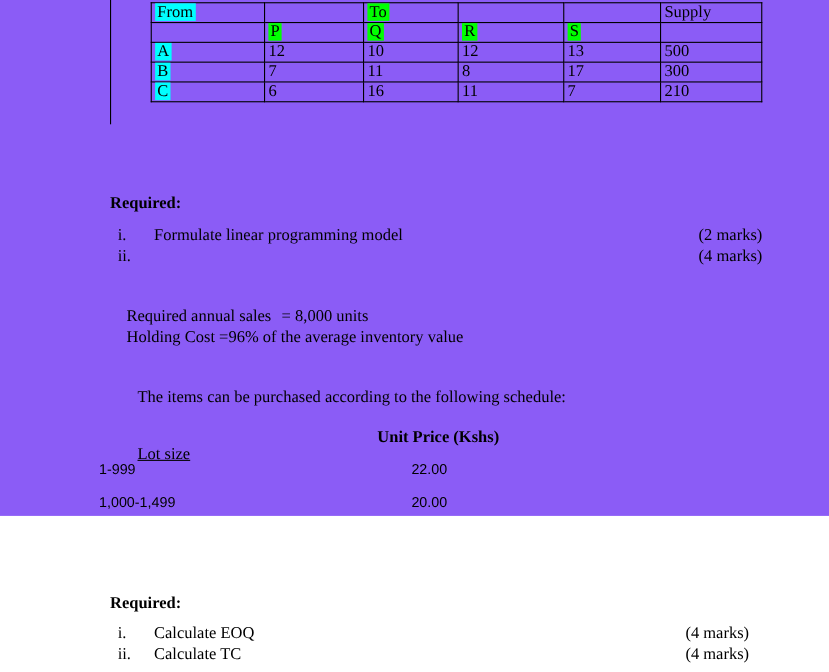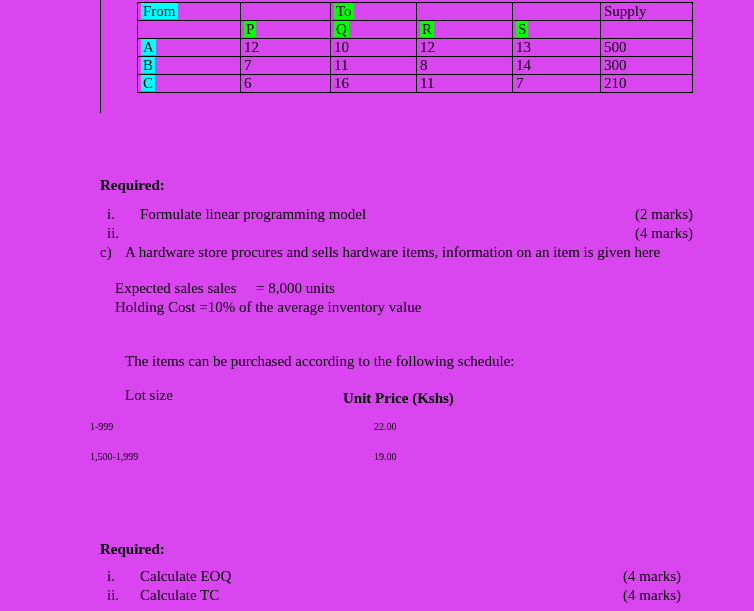--- a/index.html
+++ b/index.html
@@ -4,21 +4,21 @@
 <style>
   * { margin:0; padding:0; box-sizing:border-box; }
   html,body { background:#fff; }
   body {
     width:754px; height:611px;
     font-family:"Liberation Serif","DejaVu Serif",serif;
     color:#000;
     position:relative;
     overflow:hidden;
   }
-  .page { position:relative; width:754px; height:611px; background:#d946ef; }
+  .page { position:relative; width:754px; height:469px; background:#8b5cf6; }
   .abs { position:absolute; }
   .vline { position:absolute; left:100px; top:0; width:1px; height:113px; background:#000; }
 
   table.ttable {
     position:absolute; left:137px; top:2px;
     border-collapse:collapse;
     font-size:15px;
   }
   .ttable td {
     border:1px solid #000;
@@ -37,21 +37,21 @@
 
   .list { position:absolute; }
   .list-row { position:relative; height:19px; font-size:15px; line-height:19px; }
   .list-row .num   { position:absolute; left:17px; }
   .list-row .itext { position:absolute; left:50px; white-space:nowrap; }
   .list-row .marks { position:absolute; right:0; }
 
   .info-line { font-size:15px; line-height:19px; white-space:nowrap; }
   .info-label { display:inline-block; width:141px; }
 
-  .sched-row { position:relative; height:30px; font-family:Liberation Serif, serif; font-size:10px; line-height:16px; }
+  .sched-row { position:relative; height:30px; font-family:Liberation Sans, sans-serif; font-size:13px; line-height:16px; }
   .sched-row .price { position:absolute; left:284px; }
 
   .partc-label { display:inline-block; width:25px; }
 </style>
 </head>
 <body>
 
 <div class="page">
 
   <div class="vline"></div>
@@ -88,21 +88,21 @@
         <td>10</td>
         <td>12</td>
         <td>13</td>
         <td>500</td>
       </tr>
       <tr>
         <td><span class="hl hl-cyan">B</span></td>
         <td>7</td>
         <td>11</td>
         <td>8</td>
-        <td>14</td>
+        <td>17</td>
         <td>300</td>
       </tr>
       <tr>
         <td><span class="hl hl-cyan">C</span></td>
         <td>6</td>
         <td>16</td>
         <td>11</td>
         <td>7</td>
         <td>210</td>
       </tr>
@@ -116,44 +116,41 @@
       <span class="num">i.</span>
       <span class="itext">Formulate linear programming model</span>
       <span class="marks">(2 marks)</span>
     </div>
     <div class="list-row">
       <span class="num">ii.</span>
       <span class="marks">(4 marks)</span>
     </div>
   </div>
 
-  <div class="abs txt" style="left:90px; top:243px;">
-    <span class="partc-label">c)</span><span>A hardware store procures and sells hardware items, information on an item is given here</span>
-  </div>
 
   <div class="abs" style="left:115px; top:279px;">
     <div class="info-line">
-      <span class="info-label">Expected sales sales</span><span>= 8,000 units</span>
+      <span class="info-label">Required annual sales</span><span>= 8,000 units</span>
     </div>
-    <div class="info-line">Holding Cost =10% of the average inventory value</div>
+    <div class="info-line">Holding Cost =96% of the average inventory value</div>
   </div>
 
   <div class="abs txt" style="left:115px; top:352px;">The items can be purchased according to the following schedule:</div>
 
-  <div class="abs txt" style="left:115px; top:386px;">Lot size</div>
+  <div class="abs txt" style="left:115px; top:404px;text-decoration:underline;">Lot size</div>
   <div class="abs txt" style="left:333px; top:389px;font-weight:bold;">Unit Price (Kshs)</div>
 
   <div class="abs" style="left:90px; top:419px; width:420px;">
     <div class="sched-row">
       <span class="lot">1-999</span>
       <span class="price">22.00</span>
     </div>
     <div class="sched-row">
-      <span class="lot">1,500-1,999</span>
-      <span class="price">19.00</span>
+      <span class="lot">1,000-1,499</span>
+      <span class="price">20.00</span>
     </div>
   </div>
 
   <div class="abs txt bold" style="left:90px; top:540px;">Required:</div>
 
   <div class="list" style="left:90px; top:567px; width:591px;">
     <div class="list-row">
       <span class="num">i.</span>
       <span class="itext">Calculate EOQ</span>
       <span class="marks">(4 marks)</span>

